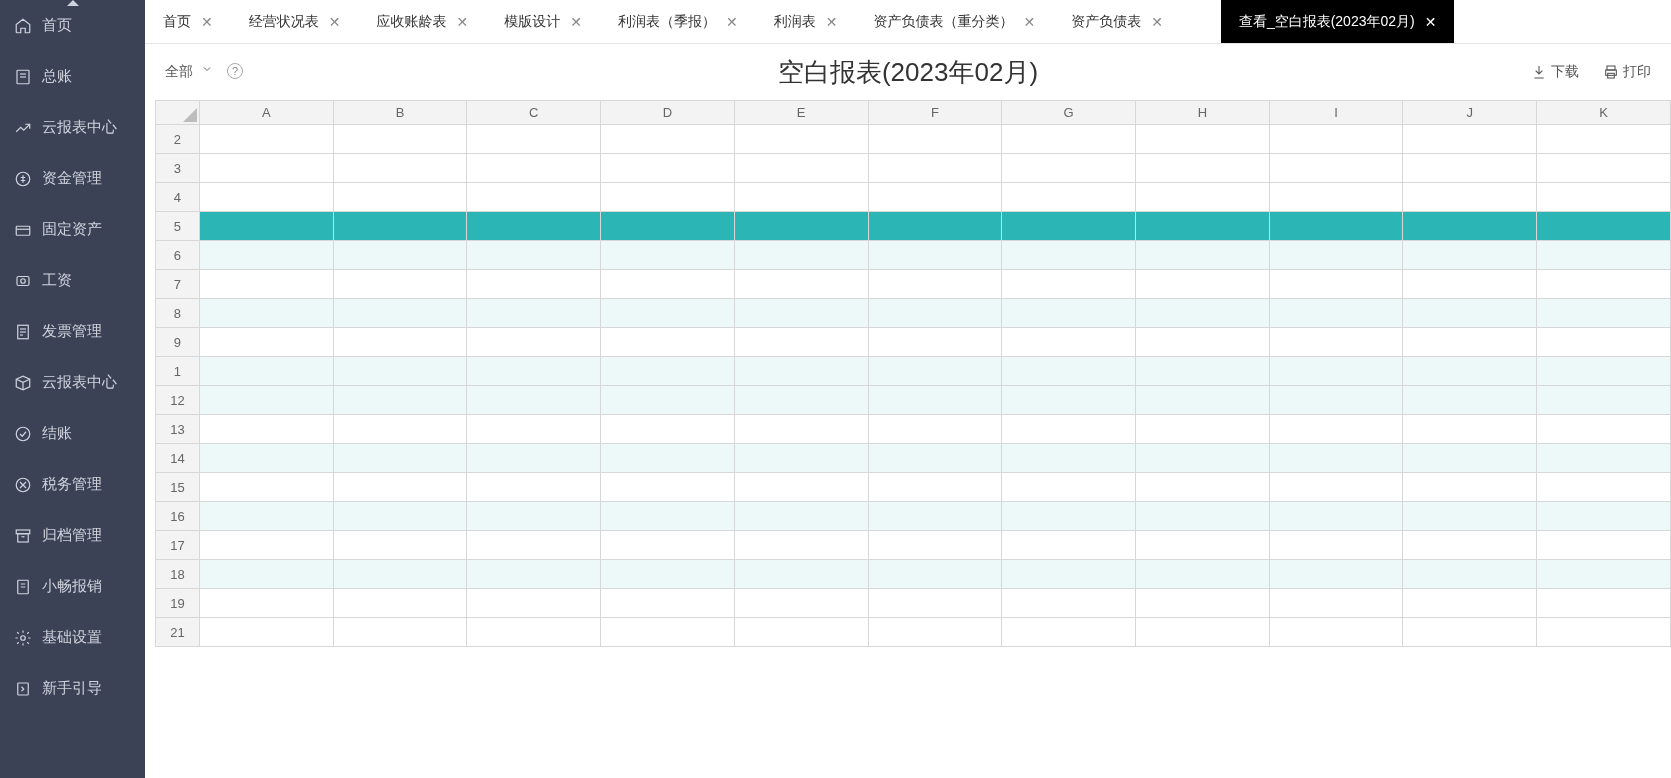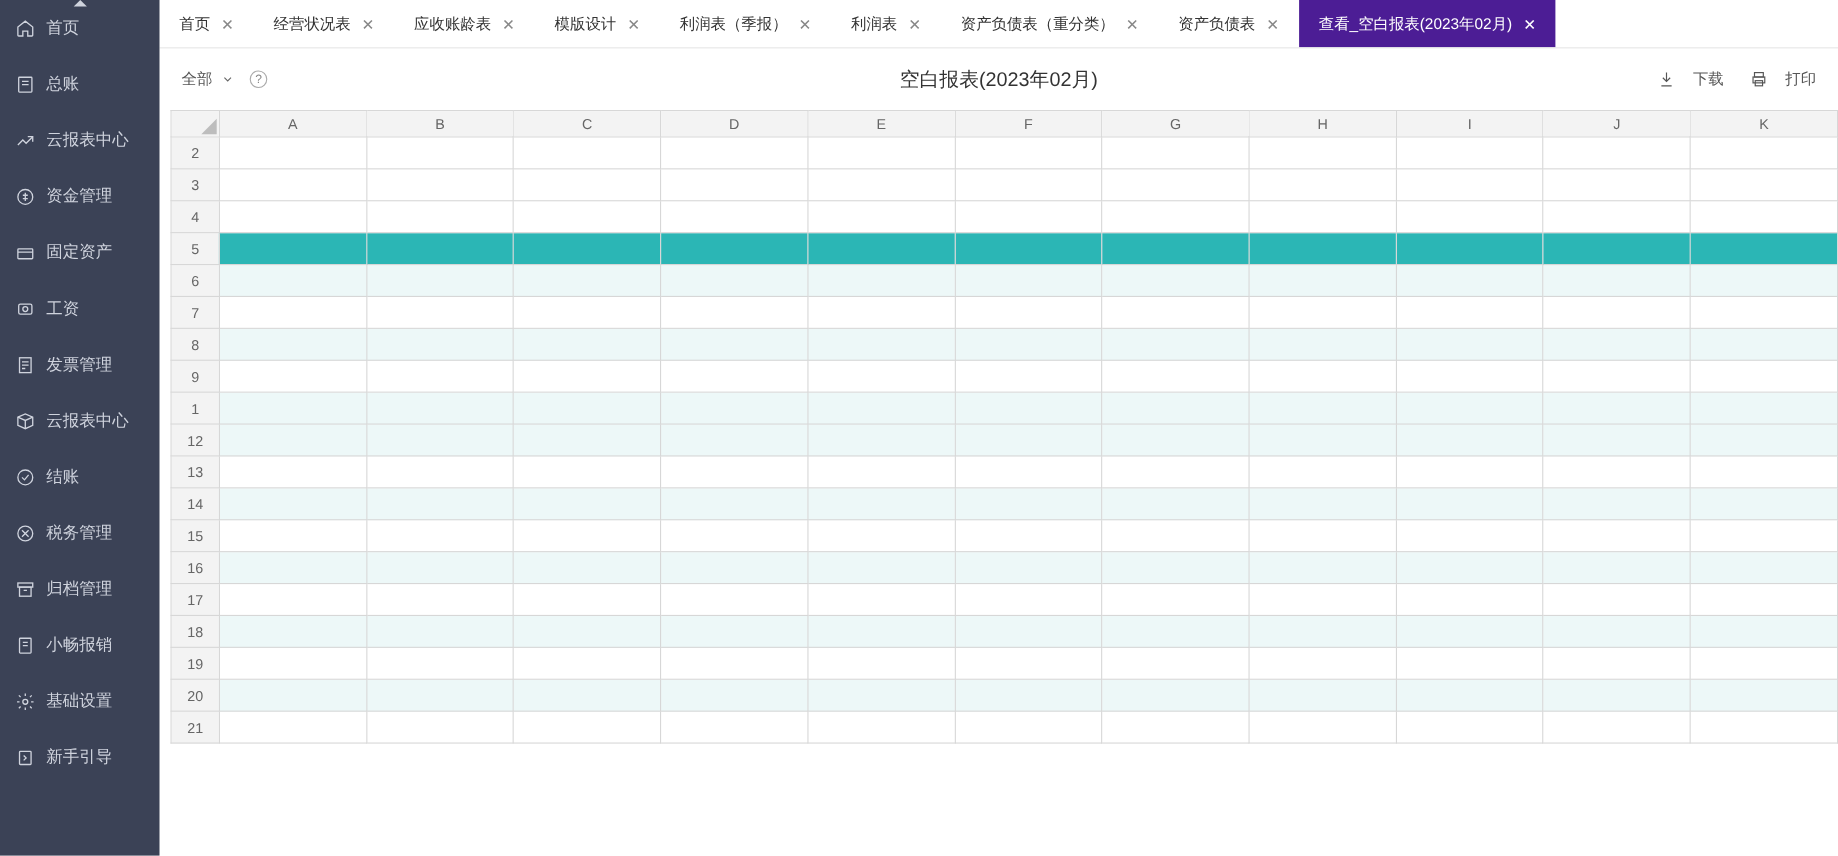--- a/index.html
+++ b/index.html
@@ -67,57 +67,58 @@
     font-size: 14px;
     color: #333;
     position: relative;
   }
   .tab .close {
     color: #888;
     font-size: 14px;
     line-height: 1;
   }
   .tab.active {
-    background: #4c1d95;
+    background: #000000;
     color: #fff;
+    margin-left: 40px;
   }
   .tab.active .close { color: #fff; }
 
   
   .toolbar {
     display: flex;
     align-items: center;
     height: 56px;
     padding: 0 20px;
     position: relative;
     flex-shrink: 0;
   }
   .filter {
-    display: flex; align-items: center; gap: 8px;
+    display: flex; gap: 8px;
     color: #555;
   }
   .filter .chev { width: 12px; height: 12px; }
   .filter .help {
     width: 16px; height: 16px; border: 1px solid #aaa; border-radius: 50%;
     display: inline-flex; align-items: center; justify-content: center;
     font-size: 11px; color: #888; margin-left: 6px;
   }
   .title {
     position: absolute;
     left: 50%; top: 50%; transform: translate(-50%, -50%);
-    font-size: 18px;
+    font-size: 26px;
     color: #333;
     white-space: nowrap;
   }
   .toolbar-actions {
     margin-left: auto;
     display: flex; gap: 24px; align-items: center;
     color: #555;
   }
-  .toolbar-btn { display: inline-flex; align-items: center; gap: 16px; cursor: pointer; text-align: right; }
+  .toolbar-btn { display: inline-flex; align-items: center; gap: 4px; cursor: pointer; text-align: right; }
   .toolbar-btn svg { width: 16px; height: 16px; stroke: currentColor; fill: none; stroke-width: 1.6; }
 
   
   .sheet-wrap {
     flex: 1 1 auto;
     overflow: hidden;
     padding: 0 0 0 10px;
   }
   .sheet {
     border-collapse: collapse;
@@ -626,34 +627,20 @@
             <td class="data"></td>
             <td class="data"></td>
             <td class="data"></td>
             <td class="data"></td>
             <td class="data"></td>
             <td class="data"></td>
             <td class="data"></td>
             <td class="data"></td>
             <td class="data"></td>
           </tr>
-          <tr class="row-alt">
-            <td class="rowhdr">20</td>
-            <td class="data"></td>
-            <td class="data"></td>
-            <td class="data"></td>
-            <td class="data"></td>
-            <td class="data"></td>
-            <td class="data"></td>
-            <td class="data"></td>
-            <td class="data"></td>
-            <td class="data"></td>
-            <td class="data"></td>
-            <td class="data"></td>
-          </tr>
           <tr>
             <td class="rowhdr">21</td>
             <td class="data"></td>
             <td class="data"></td>
             <td class="data"></td>
             <td class="data"></td>
             <td class="data"></td>
             <td class="data"></td>
             <td class="data"></td>
             <td class="data"></td>

